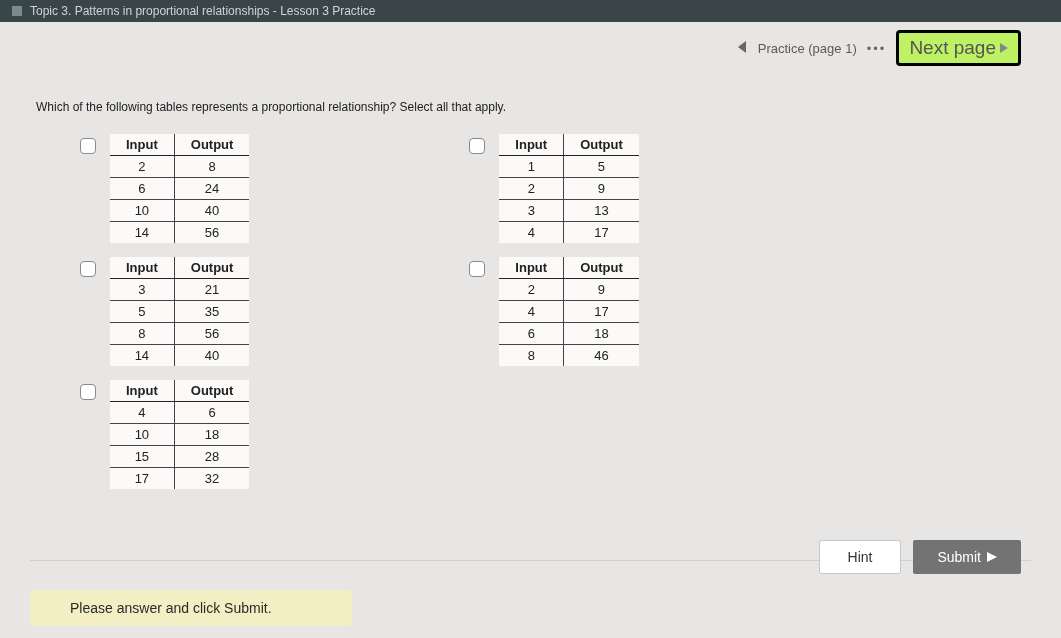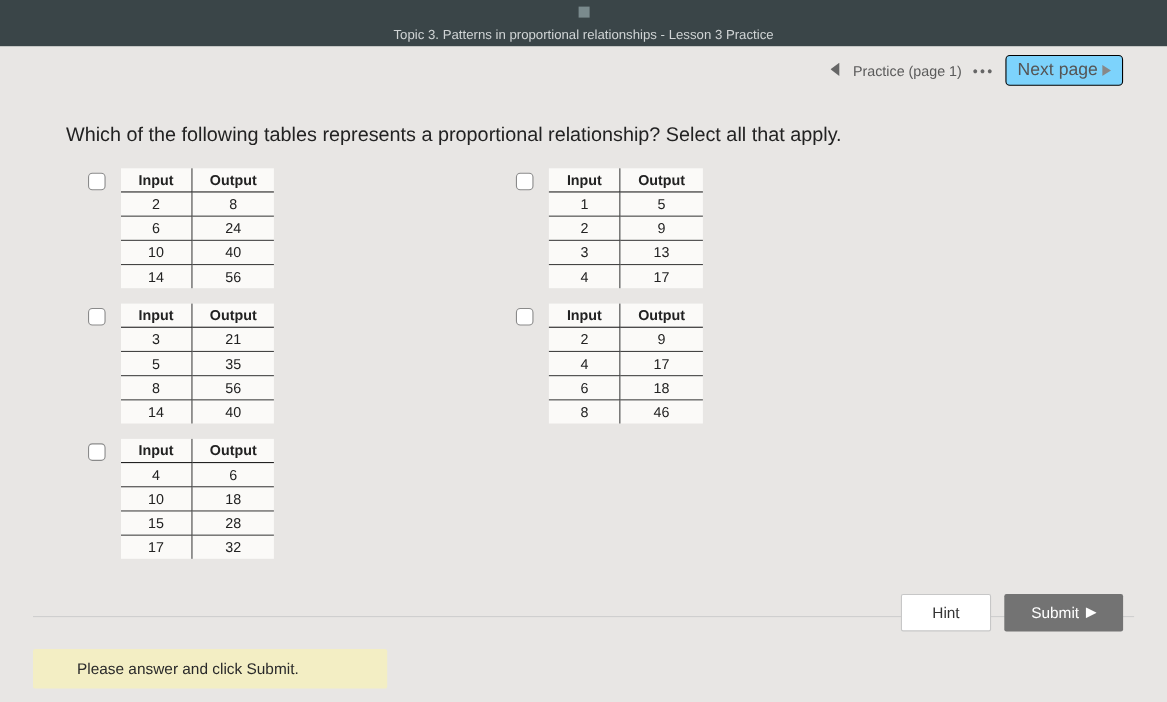--- a/index.html
+++ b/index.html
@@ -12,52 +12,51 @@
   position: relative;
 }
 .topbar {
   background: #3a4548;
   color: #d0d4d5;
   font-size: 12px;
   padding: 4px 10px;
   display: flex;
   align-items: center;
   gap: 6px;
-  flex-direction: column;
 }
 .topbar .icon {
   width: 14px; height: 14px;
   display: inline-flex; align-items: center; justify-content: center;
 }
 .navrow {
   display: flex;
   justify-content: flex-end;
   align-items: center;
   padding: 8px 40px 4px 0;
   gap: 10px;
   font-size: 13px;
   color: #5a5a5a;
 }
 .navrow .arrow { cursor: pointer; color:#666; }
 .navrow .dots { letter-spacing: 2px; cursor:pointer; color:#666;}
 .nextbtn {
-  border: 1px solid #000000;
+  border: 3px solid #000000;
   border-radius: 4px;
   padding: 4px 10px;
-  background: #7dd3fc;
+  background: #bef264;
   color: #555;
   cursor: pointer;
   display: inline-flex;
   align-items: center;
   gap: 4px;
-  font-size: 16px;
+  font-size: 19px;
 }
 .question {
-  padding: 30px 60px 10px 60px;
-  font-size: 18px;
+  padding: 30px 60px 10px 36px;
+  font-size: 12px;
   color: #222;
 }
 .options {
   display: flex;
   gap: 220px;
   padding: 10px 60px 0 80px;
 }
 .col { display: flex; flex-direction: column; gap: 14px; }
 .opt {
   display: flex;

